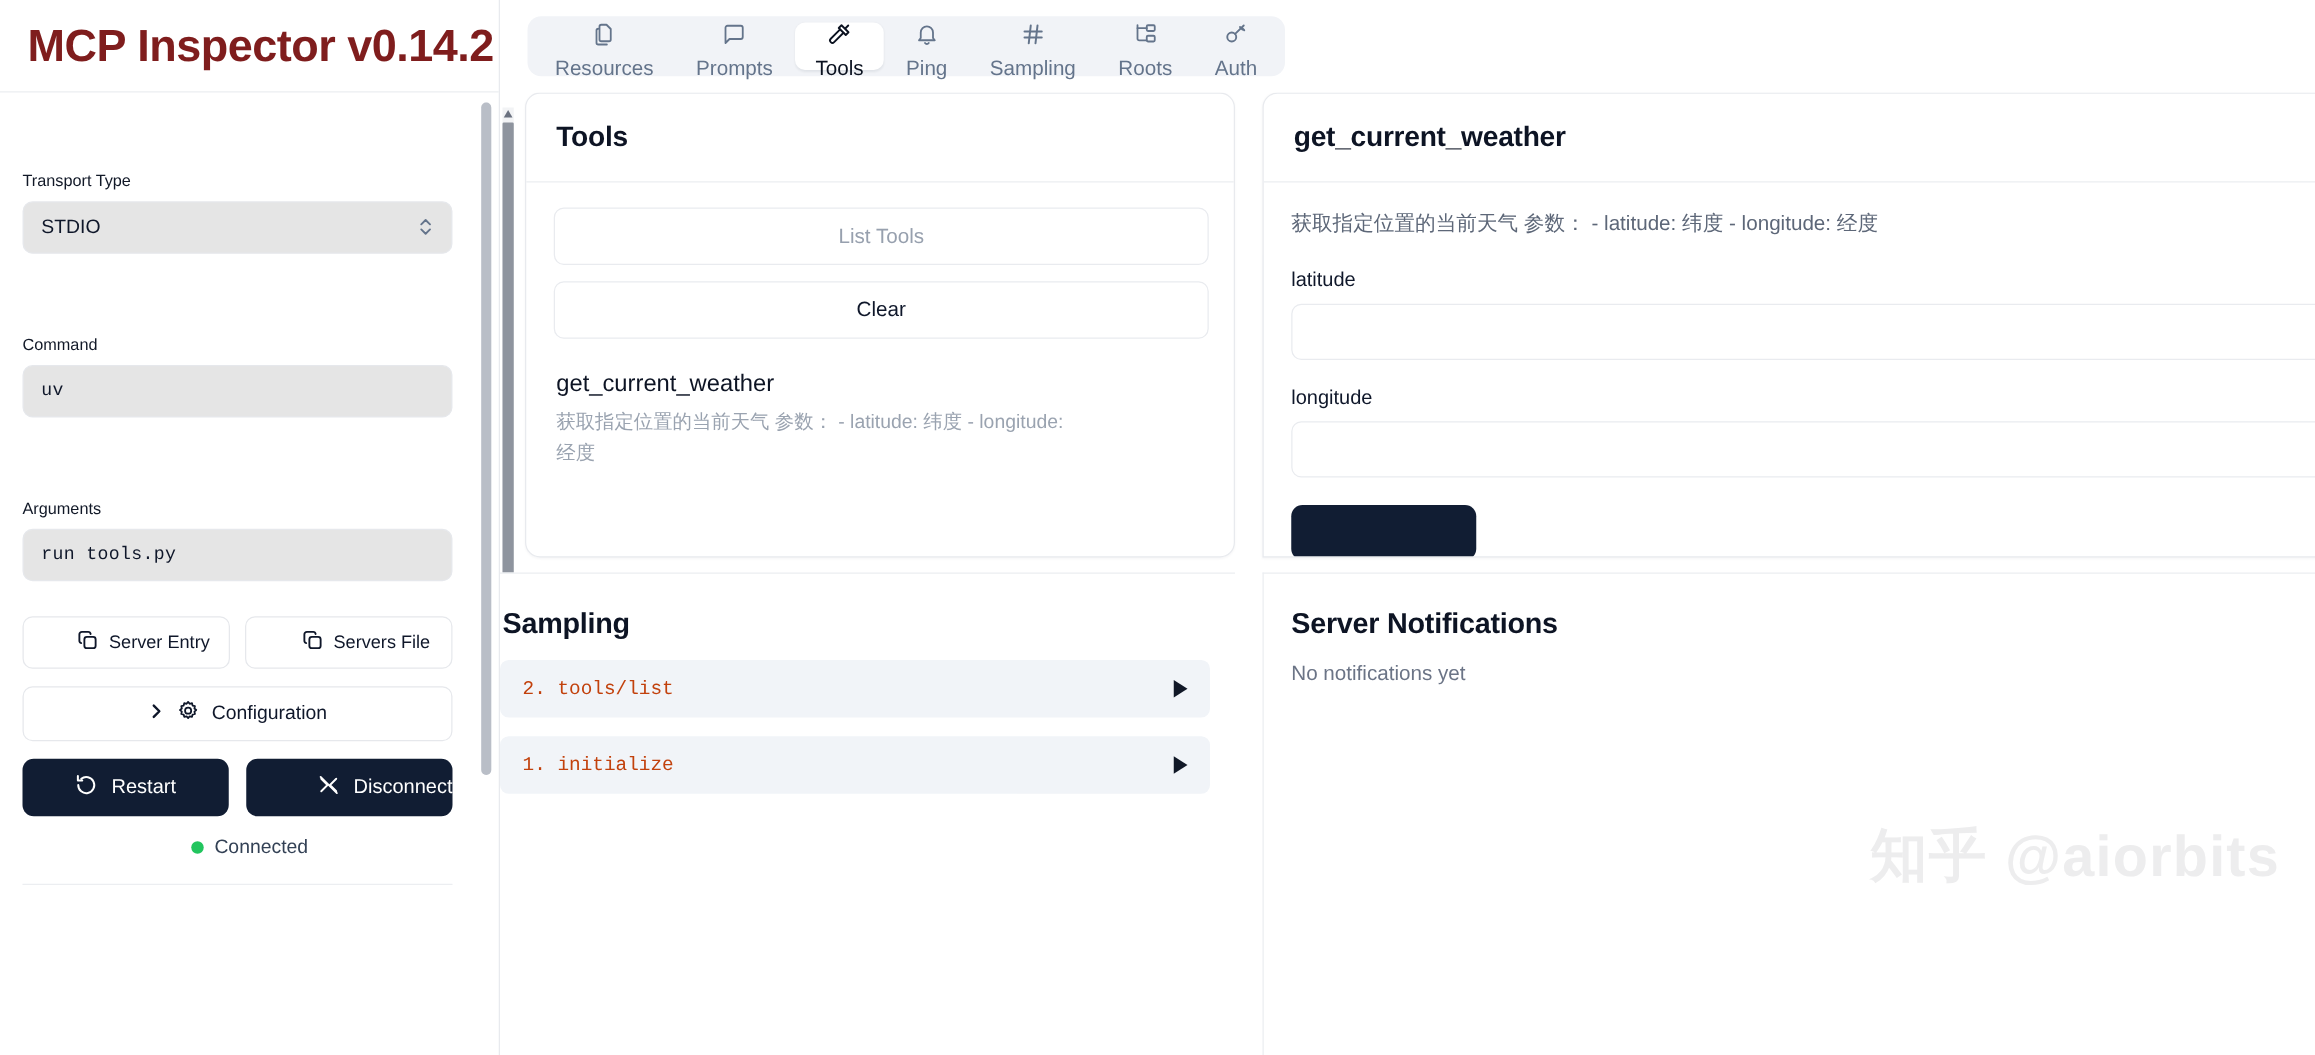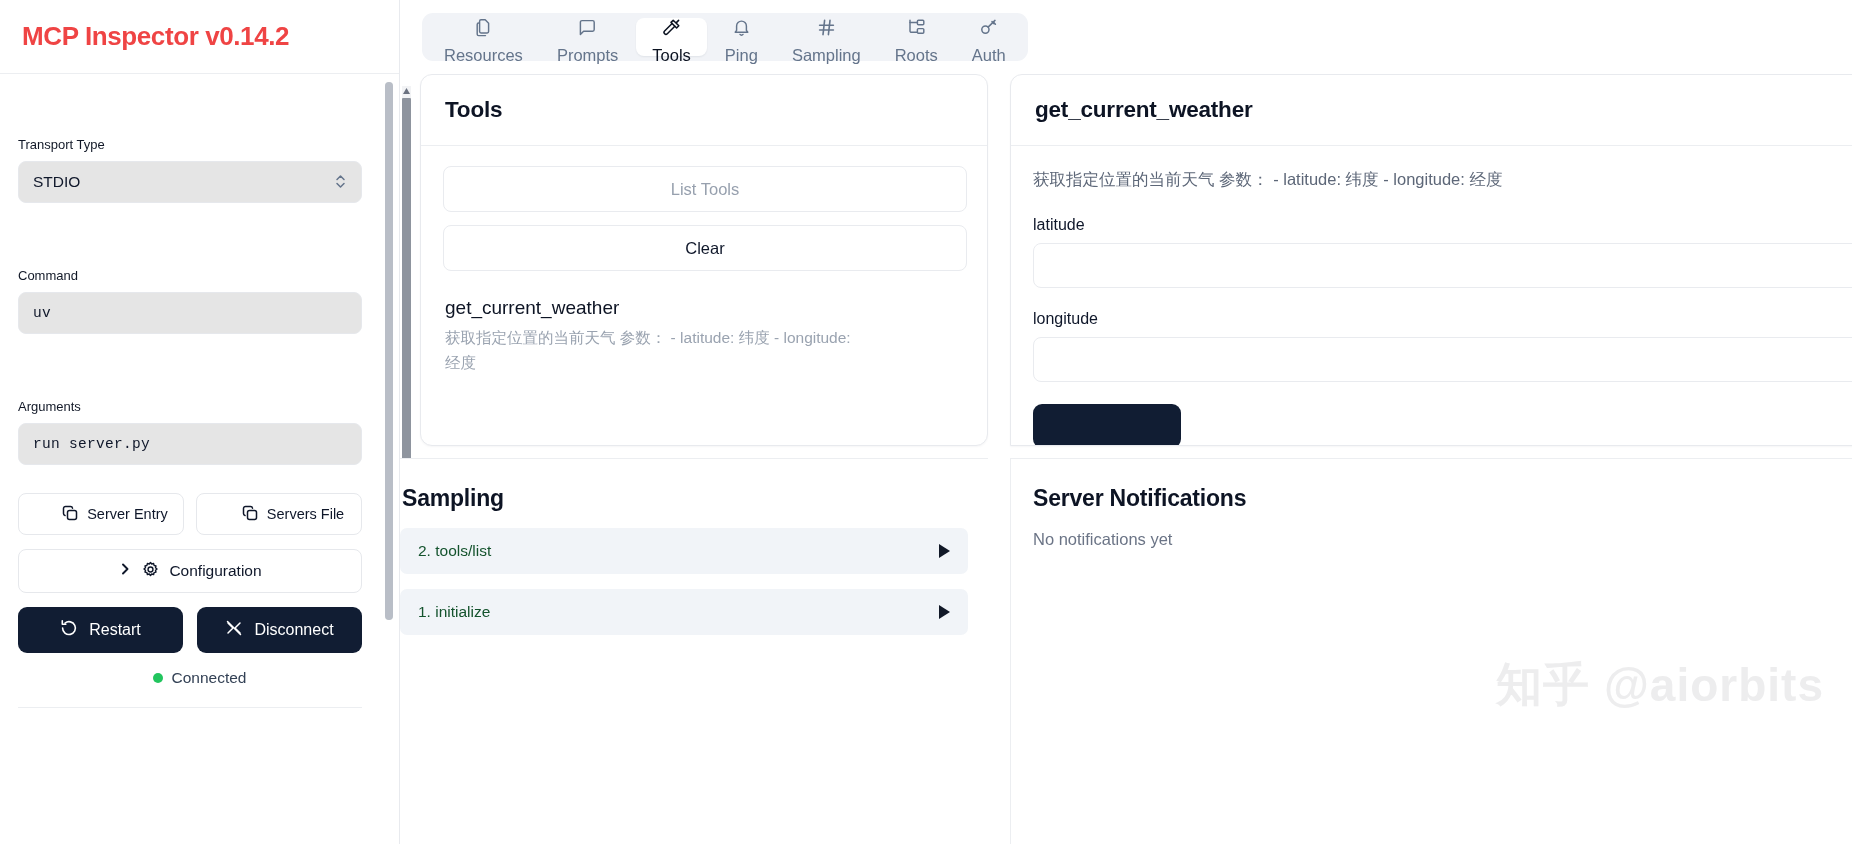--- a/index.html
+++ b/index.html
@@ -19,21 +19,21 @@
     border-right: 1px solid #e8eaee;
     display: flex; flex-direction: column;
     position: relative; background: #fff;
     flex: 0 0 400px;
   }
   .sidebar-header {
     height: 74px; display: flex; align-items: center;
     padding-left: 22px; border-bottom: 1px solid #eceef1;
     flex: 0 0 74px;
   }
-  .app-title { font-size: 26px; font-weight: 700; letter-spacing: -0.4px; color: #ef4444; }
+  .app-title { font-size: 36px; font-weight: 700; letter-spacing: -0.4px; color: #7f1d1d; }
   .sidebar-body {
     padding: 20px 18px 0 18px;
     flex: 1 1 auto; position: relative; overflow: hidden;
   }
   .field-label {
     font-size: 13px; color: #111827; margin-bottom: 9px; font-weight: 400; margin-top: 43px;
   }
   .select-box, .text-input {
     width: 344px; height: 42px;
     border: 1px solid #e6e8ec; border-radius: 8px;
@@ -58,21 +58,21 @@
   .ghost-btn.half {
     width: 166px; height: 42px; font-size: 14.5px; gap: 9px; padding-left: 28px;
   }
   .dark-btn {
     height: 46px; border-radius: 9px; background: #111d33; color: #fff;
     display: flex; align-items: center; justify-content: center; gap: 11px;
     font-size: 16px; cursor: pointer; border: none;
   }
   .dark-row { display: flex; gap: 14px; }
   .dark-btn.restart { width: 165px; }
-  .dark-btn.disconnect { width: 165px; }
+  .dark-btn.disconnect { width: 165px; justify-content: flex-end; }
   .status-row {
     display: flex; align-items: center; justify-content: center;
     gap: 9px; margin-top: 16px; font-size: 15.5px; color: #334155;
   }
   .dot { width: 10px; height: 10px; border-radius: 50%; background: #22c55e; display: inline-block; }
   .sidebar-rule { border-top: 1px solid #eceef1; margin-top: 20px; width: 344px; }
 
   .side-scrollbar {
     position: absolute; right: 6px; top: 82px;
     width: 8px; height: 538px; border-radius: 5px; background: #e9ebef;
@@ -155,21 +155,21 @@
     position: absolute; left: 0; top: 384px;
     width: 588px; height: 460px;
     border: none; border-top: 1px solid #eceef1; border-radius: 0; box-shadow: none;
   }
   .history-title { font-size: 23px; font-weight: 700; color: #0d1424; padding: 26px 2px 16px 2px; letter-spacing: -0.2px; }
   .history-row {
     width: 568px; height: 46px; background: #f1f4f8; border-radius: 7px;
     display: flex; align-items: center; justify-content: space-between;
     padding: 0 18px; margin-bottom: 15px; cursor: pointer;
   }
-  .history-label { font-family: Liberation Sans, sans-serif; font-size: 15.5px; color: #14532d; }
+  .history-label { font-family: Liberation Mono, monospace; font-size: 15.5px; color: #c2410c; }
   .tri { width: 0; height: 0; border-left: 11px solid #111827; border-top: 7px solid transparent; border-bottom: 7px solid transparent; }
 
   .notif-card {
     position: absolute; left: 610px; top: 384px;
     width: 1222px; height: 460px;
     border: none; border-top: 1px solid #eceef1; border-left: 1px solid #eceef1;
     border-radius: 0; box-shadow: none; padding-left: 22px;
   }
   .notif-title { font-size: 23px; font-weight: 700; color: #0d1424; padding: 26px 0 18px 0; letter-spacing: -0.2px; }
   .notif-empty { font-size: 16.5px; color: #6b7486; }
@@ -209,21 +209,21 @@
 
       <div class="field-label">Command</div>
       <div class="text-input">
         <span class="mono">uv</span>
       </div>
 
       <div class="gap"></div>
 
       <div class="field-label">Arguments</div>
       <div class="text-input">
-        <span class="mono">run server.py</span>
+        <span class="mono">run tools.py</span>
       </div>
 
       <div class="gap-s"></div>
 
 
       <div class="gap-s"></div>
 
       <div class="btn-row">
         <div class="ghost-btn half">
           <span>

